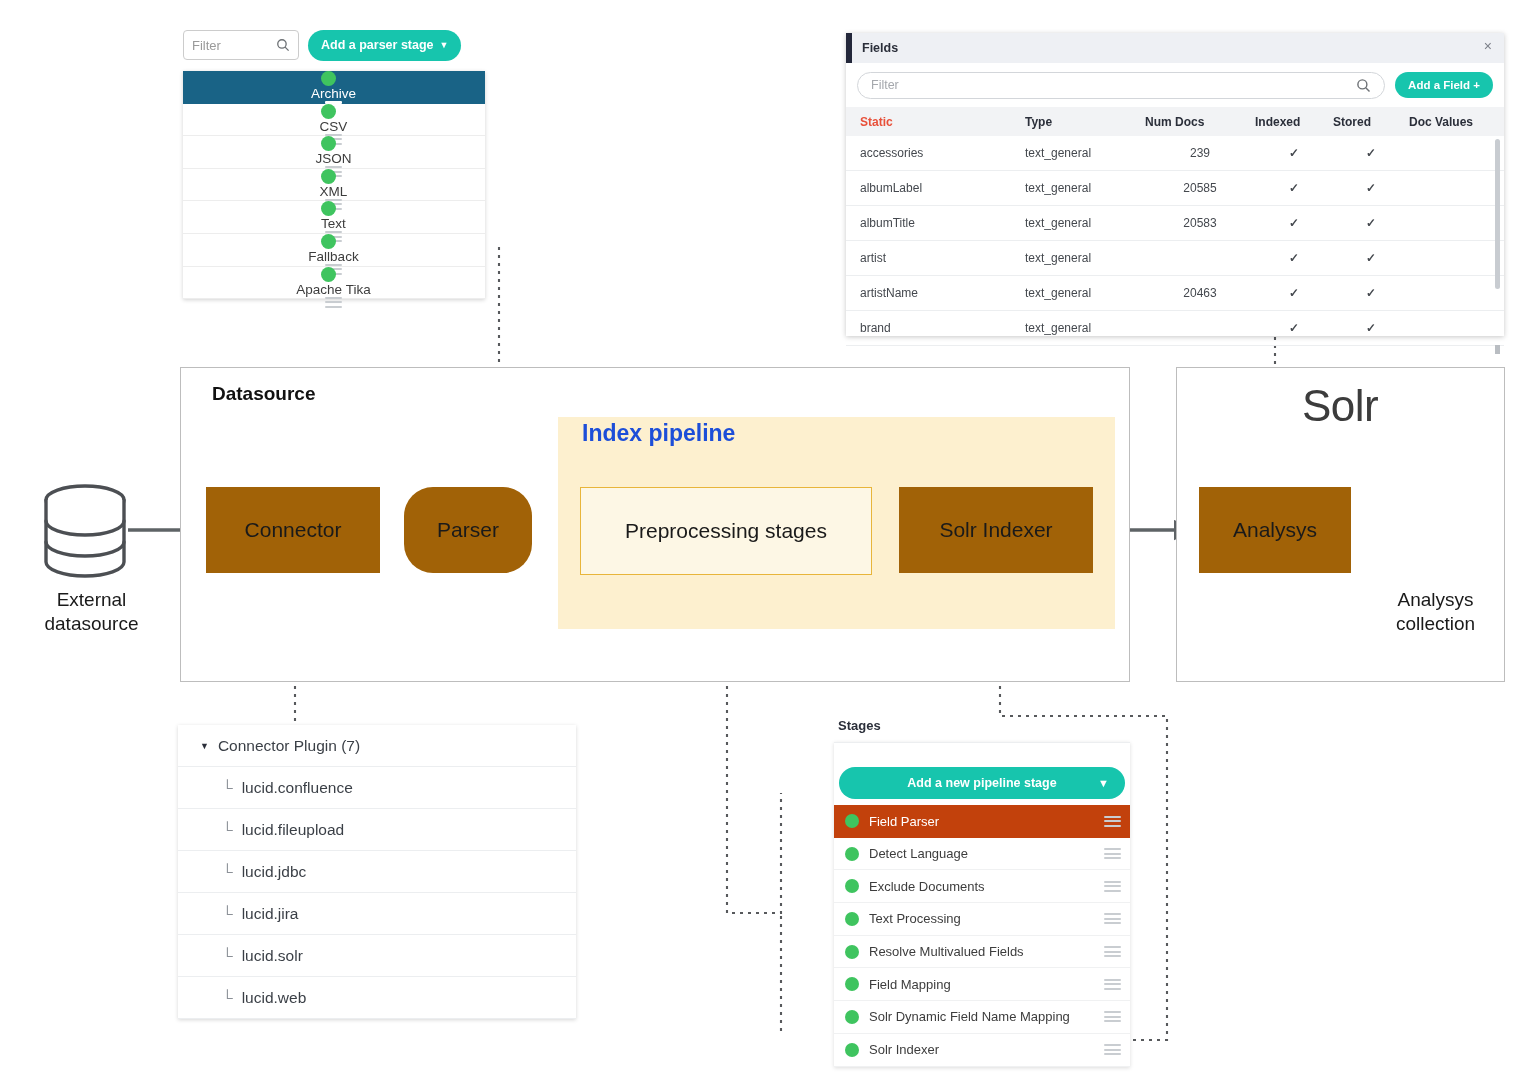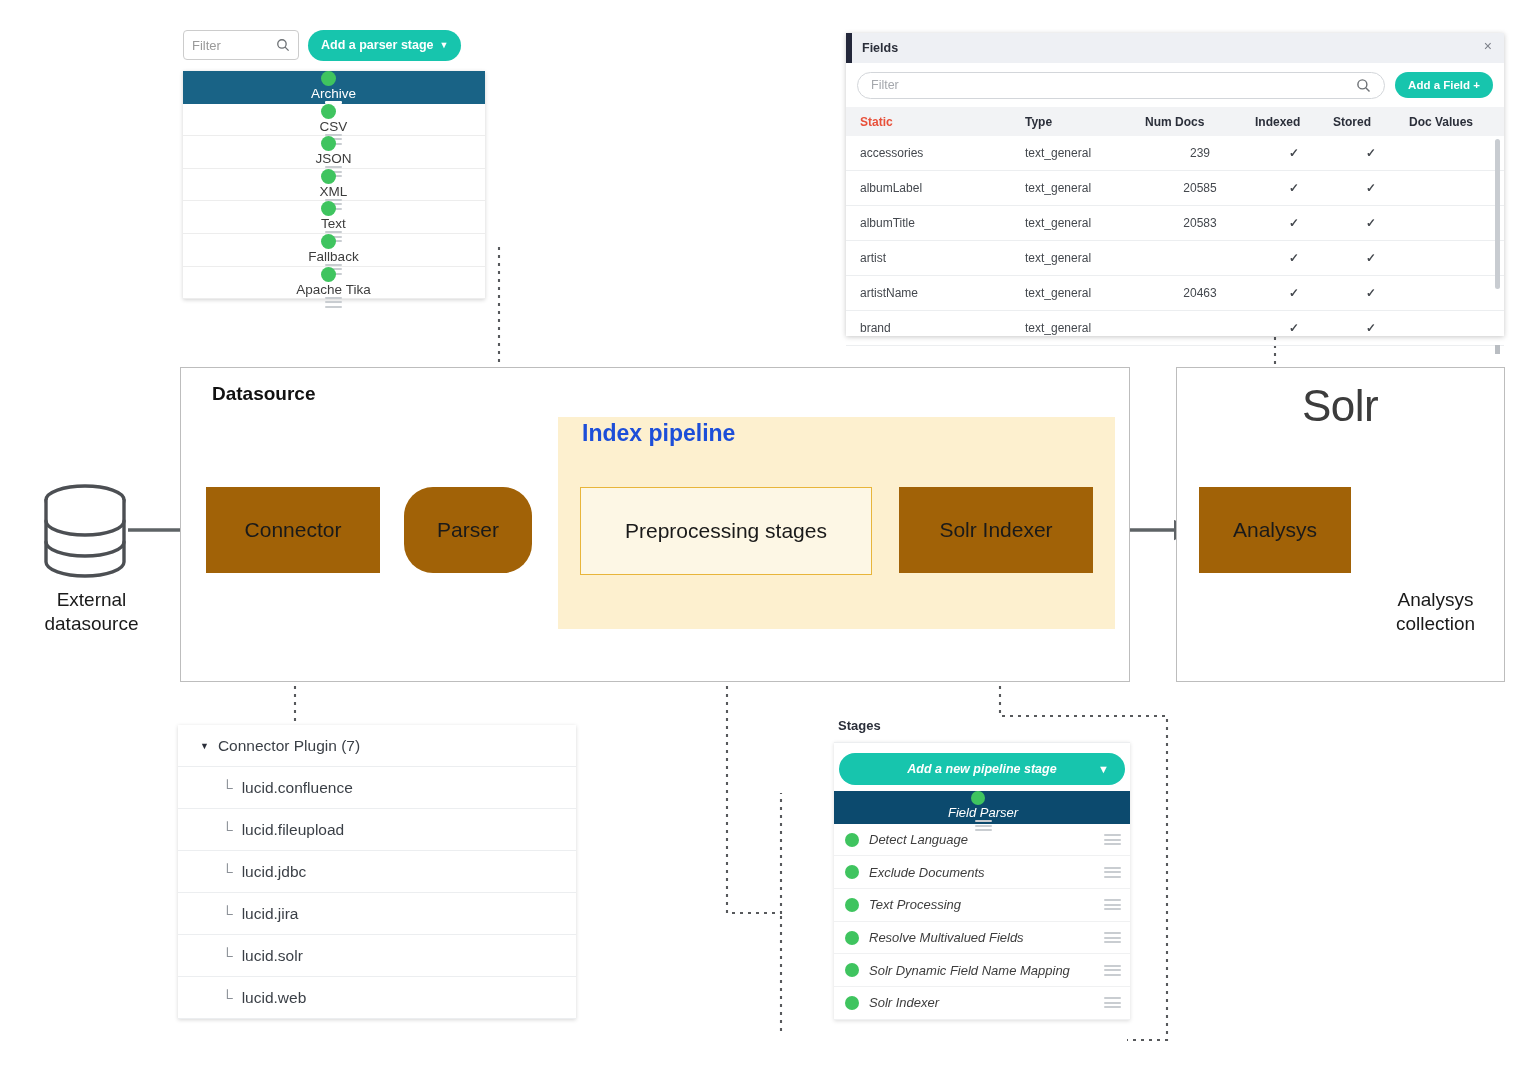--- a/index.html
+++ b/index.html
@@ -82,28 +82,28 @@
   .cp-row{height:42px;display:flex;align-items:center;border-bottom:1px solid #eceef0;
           font-size:15.5px;color:#3a3f46;box-sizing:border-box;}
   .cp-head{padding-left:22px;}
   .cp-tri{font-size:9px;margin-right:9px;color:#2b2f3a;}
   .cp-item{padding-left:44px;}
   .cp-el{color:#8b9097;margin-right:9px;font-size:15px;}
 
   
   #stages-panel{left:834px;top:718px;width:296px;}
   #stages-title{font-size:13px;font-weight:bold;color:#2b2f3a;margin-bottom:9px;padding-left:4px;}
-  #stages-inner{background:#fff;box-shadow:0 1px 4px rgba(0,0,0,.14);padding-top:1px;border-top:1px solid #eceef0;font-style:italic;}
+  #stages-inner{background:#fff;box-shadow:0 1px 4px rgba(0,0,0,.14);padding-top:15px;border-top:1px solid #eceef0;}
   .add-stage{margin:9px 5px 6px 5px;background:#17c5ad;color:#fff;border-radius:17px;height:32px;
              display:flex;align-items:center;justify-content:center;position:relative;
              font-size:12.5px;font-weight:bold;cursor:pointer;}
   .add-stage .caret{position:absolute;right:16px;font-size:11px;}
   .srow{height:32.7px;display:flex;align-items:center;padding:0 9px 0 11px;
         border-bottom:1px solid #f0f1f2;box-sizing:border-box;font-size:13px;color:#3d3d3d;}
-  .srow.sel{background:#0c4a6e;color:#fff;border-bottom:none;flex-direction:column;}
+  .srow.sel{background:#c2410c;color:#fff;border-bottom:none;}
   .srow .dot{width:14px;height:14px;flex:0 0 14px;margin-right:10px;}
   .srow .lbl{flex:1;}
 
   
   #overlay{left:0;top:0;width:1536px;height:1087px;pointer-events:none;}
 </style>
 </head>
 <body>
 
 <svg class="abs" id="overlay" viewBox="0 0 1536 1087">
@@ -442,20 +442,29 @@
           <span class="dot"></span>
           <span class="lbl">Resolve Multivalued Fields</span>
           <span class="hamb">
             <i></i>
             <i></i>
             <i></i>
           </span>
         </div>
         <div class="srow">
           <span class="dot"></span>
+          <span class="lbl">Field Mapping</span>
+          <span class="hamb">
+            <i></i>
+            <i></i>
+            <i></i>
+          </span>
+        </div>
+        <div class="srow">
+          <span class="dot"></span>
           <span class="lbl">Solr Dynamic Field Name Mapping</span>
           <span class="hamb">
             <i></i>
             <i></i>
             <i></i>
           </span>
         </div>
         <div class="srow">
           <span class="dot"></span>
           <span class="lbl">Solr Indexer</span>

